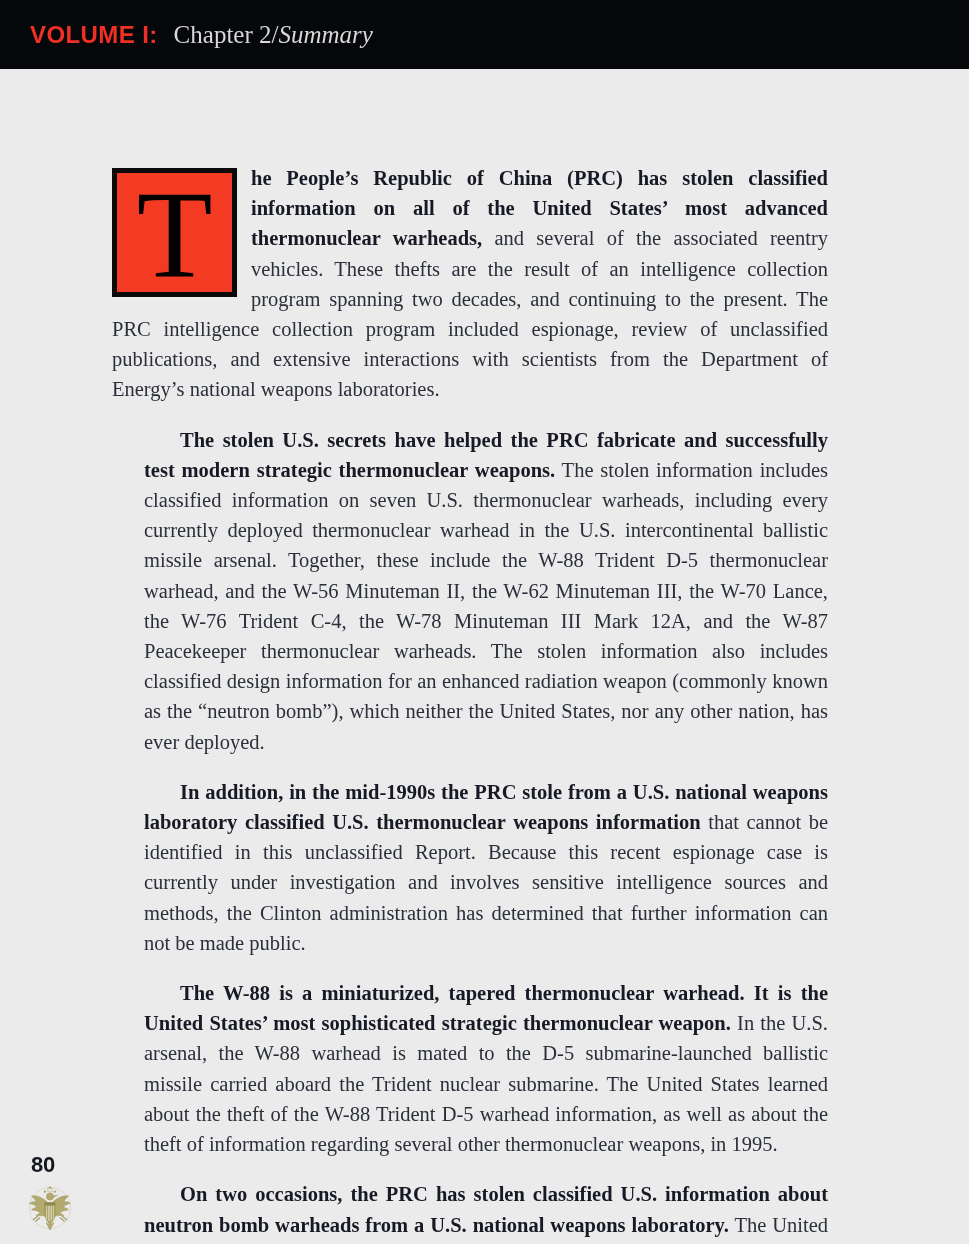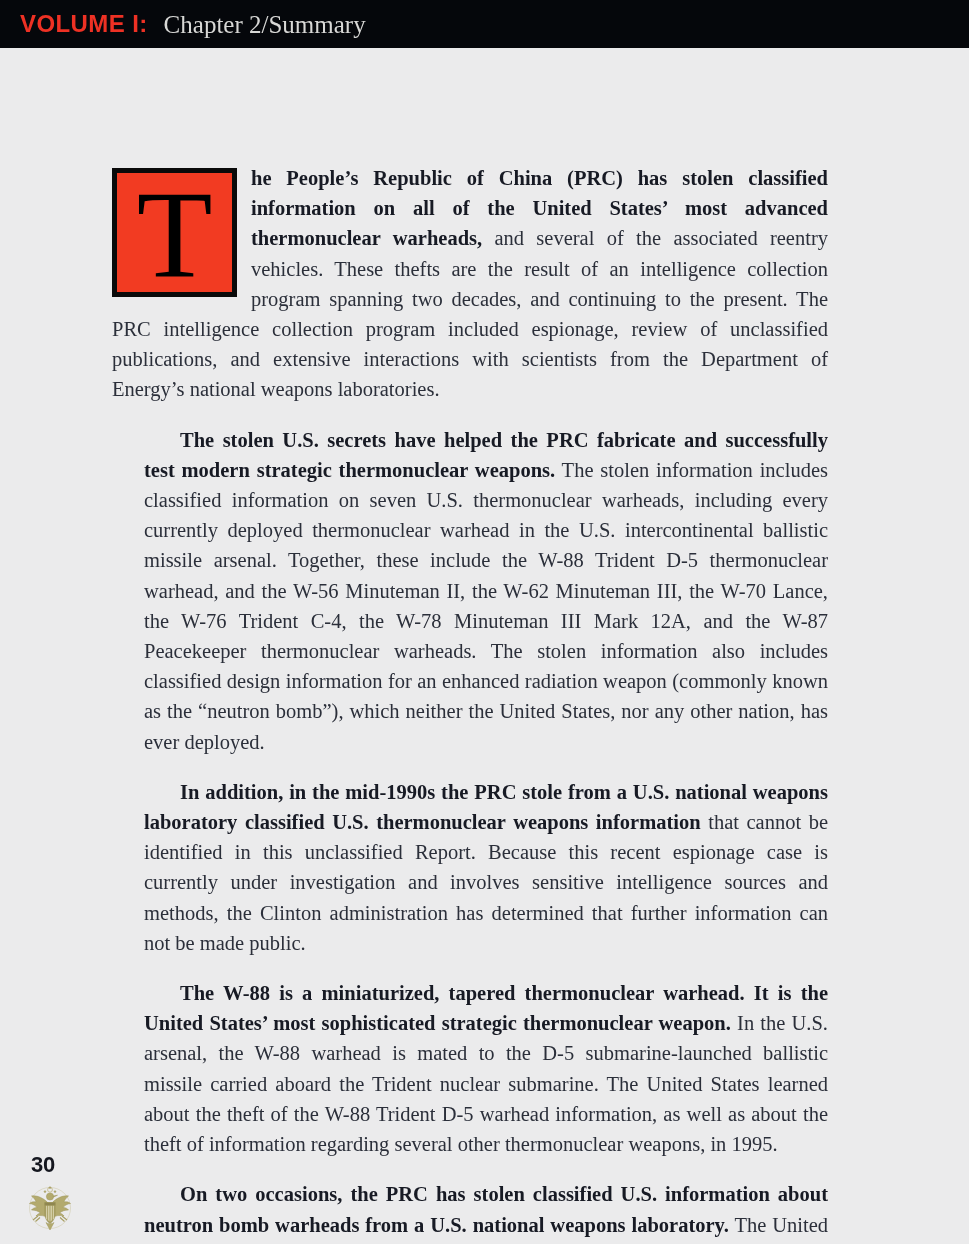--- a/index.html
+++ b/index.html
@@ -14,44 +14,45 @@
     overflow: hidden;
     position: relative;
   }
 
   
   .header-bar {
     position: absolute;
     top: 0;
     left: 0;
     width: 969px;
-    height: 48px;
+    height: 69px;
     background: #05070b;
     display: flex;
     align-items: center;
     box-sizing: border-box;
-    padding-left: 20px;
+    padding-left: 30px;
   }
   .volume-label {
     color: #ee3124;
     font-family: "Liberation Sans", "DejaVu Sans", sans-serif;
     font-weight: bold;
     font-size: 24px;
     letter-spacing: 0.4px;
     line-height: 1;
   }
   .chapter-label {
     color: #d8d8d6;
     font-family: "Liberation Serif", "DejaVu Serif", serif;
     font-size: 25px;
     margin-left: 16px;
     line-height: 1;
     white-space: pre;
   }
   .chapter-label .chapter-italic {
+    font-style: italic;
   }
 
   
   .page-body {
     position: absolute;
     top: 55px;
     left: 0;
     width: 969px;
     height: 1189px;
   }
@@ -167,21 +168,21 @@
 
     <p class="para indent"><b class="lead-bold">In addition, in the mid-1990s the PRC stole from a U.S. national weapons laboratory classified U.S. thermonuclear weapons information</b><span> that cannot be identified in this unclassified Report.  Because this recent espionage case is currently under investigation and involves sensitive intelligence sources and methods, the Clinton administration has determined that further information can not be made public.</span></p>
 
     <p class="para indent"><b class="lead-bold">The W-88 is a miniaturized, tapered thermonuclear warhead.  It is the United States’ most sophisticated strategic thermonuclear weapon.</b><span> In the U.S. arsenal, the W-88 warhead is mated to the D-5 submarine-launched ballistic missile carried aboard the Trident nuclear submarine.  The United States learned about the theft of the W-88 Trident D-5 warhead information, as well as about the theft of information regarding several other thermonuclear weapons, in 1995.</span></p>
 
     <p class="para indent"><b class="lead-bold">On two occasions, the PRC has stolen classified U.S. information about neutron bomb warheads from a U.S. national weapons laboratory.</b><span>  The United States learned of these thefts of classified information on the neutron bomb in 1996 and in</span></p>
 
   </div>
 
   <div class="footer">
-    <div class="page-number">30</div>
+    <div class="page-number">80</div>
 
     <div class="seal">
       <svg viewBox="0 0 44 46" width="44" height="46" aria-hidden="true">
         <g fill="#b3aa6e" stroke="#9d9459" stroke-width="0.5">
 
           <circle cx="22" cy="22" r="20.5" fill="none" stroke="#c9c298" stroke-width="0.8" opacity="0.55"></circle>
 
           <path d="M21 18 C16 12 9 9 3.5 10 C6 12 7.5 14 8 16 C5 15.5 3 16 1.5 17.5 C5 18 7.5 19.5 9 21.5 C6.5 21.5 4.5 22.5 3.5 24 C7 24 10 25 12.5 27 C10.5 27.5 9 28.5 8 30 C12 29 16.5 29.5 20 31.5 Z"></path>
 
           <path d="M23 18 C28 12 35 9 40.5 10 C38 12 36.5 14 36 16 C39 15.5 41 16 42.5 17.5 C39 18 36.5 19.5 35 21.5 C37.5 21.5 39.5 22.5 40.5 24 C37 24 34 25 31.5 27 C33.5 27.5 35 28.5 36 30 C32 29 27.5 29.5 24 31.5 Z"></path>

